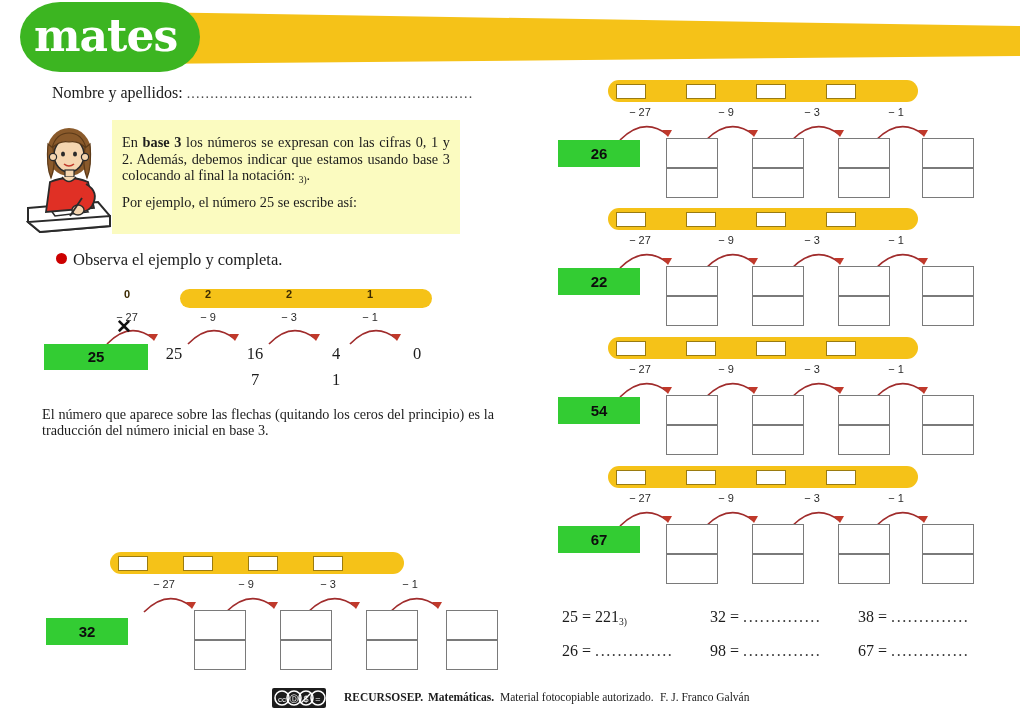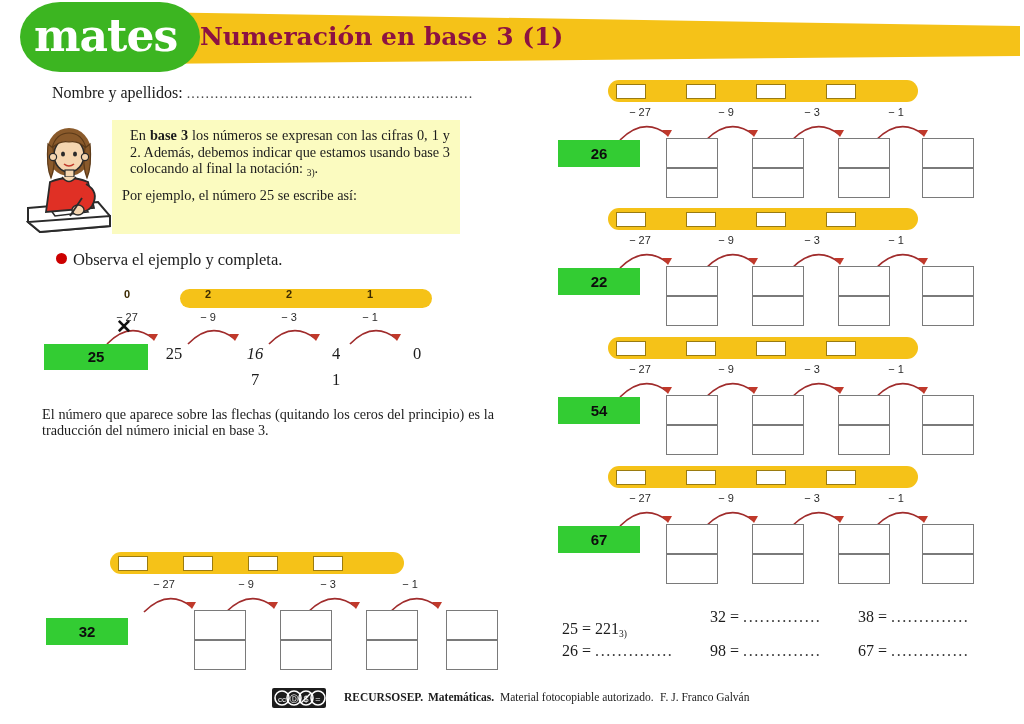--- a/index.html
+++ b/index.html
@@ -34,21 +34,21 @@
 
   
   #info-box{
     left:112px;top:120px;width:348px;height:114px;
     background:#fbfbc0;
   }
   #info-box .p{
     margin:0;padding:0 10px;color:#1c1c1c;font-size:14.3px;line-height:16.6px;
     text-align:justify;
   }
-  #info-box .p1{padding-top:7px;margin-left:8px;}
+  #info-box .p1{padding-top:14px;}
   #info-box .p2{padding-top:8px;}
   #info-box b{font-weight:bold;}
   #info-box .center{text-align:center;padding-top:5px;font-size:16px;}
   .sub3{font-size:9.5px;vertical-align:baseline;position:relative;top:3px;}
 
   
   #girl-illustration{left:26px;top:126px;width:86px;height:112px;}
 
   
   #observa-heading{left:56px;top:250px;font-size:16.5px;color:#1c1c1c;}
@@ -137,21 +137,20 @@
 </style>
 </head>
 <body>
 
 <div class="abs" id="header-banner">
   <svg class="banner-yellow" viewBox="0 0 880 52" preserveAspectRatio="none">
     <polygon points="0,0 880,14 880,44 0,52" fill="#f5c218"></polygon>
   </svg>
   <div class="logo-blob"></div>
   <div class="logo-text">mates</div>
-  <div class="banner-title">Numeración en base 3 (1)</div>
 </div>
 
 <div class="abs" id="name-line">
   <span>Nombre y apellidos:</span>
   <span class="dots">.............................................................</span>
 </div>
 
 <svg class="abs" id="girl-illustration" viewBox="0 0 86 112">
 
   <path d="M2,82 L72,76 L84,90 L84,100 L14,106 L2,96 Z" fill="#ffffff" stroke="#2a2a2a" stroke-width="2"></path>
@@ -226,21 +225,21 @@
   <svg class="arrow-svg" style="left:317px;top:40px;width:58px;height:26px;" viewBox="0 0 58 26">
     <path d="M3,22 Q26,-2 50,17" stroke="#a02c2c" stroke-width="1.7" fill="none"></path>
     <polygon points="50,19 44,12 54,12" fill="#c0392b"></polygon>
   </svg>
 
   <div class="cross-x" style="left:86px;top:33px;">✕</div>
 
   <div class="green-tag" id="ex-green">25</div>
 
   <div class="ex-val" style="left:124px;top:62px;">25</div>
-  <div class="ex-val" style="left:205px;top:62px;font-style:italic;">16</div>
+  <div class="ex-val" style="left:205px;top:62px;">16</div>
   <div class="ex-val" style="left:286px;top:62px;">4</div>
   <div class="ex-val" style="left:367px;top:62px;">0</div>
 
   <div class="ex-val" style="left:205px;top:88px;">7</div>
   <div class="ex-val" style="left:286px;top:88px;">1</div>
 </div>
 
 <div class="abs" id="instructions">
   <div class="para">El número que aparece sobre las flechas (quitando los ceros del principio) es la traducción del número inicial en base 3.</div>
 </div>
@@ -422,21 +421,21 @@
       <div class="ans-box" style="left:192px;top:88px;"></div>
       <div class="ans-box" style="left:278px;top:58px;"></div>
       <div class="ans-box" style="left:278px;top:88px;"></div>
       <div class="ans-box" style="left:362px;top:58px;"></div>
       <div class="ans-box" style="left:362px;top:88px;"></div>
       <div class="green-tag ex-green-tag" style="left:-2px;top:60px;">67</div>
     </div>
   </div>
 
 <div class="abs" id="answers-grid">
-  <div class="ans-item" style="left:0px;top:12px;font-family:Liberation Serif, serif;">
+  <div class="ans-item" style="left:0px;top:0px;font-family:Liberation Serif, serif;">
     <span>25 =</span>
     <span>221</span><span class="sub3">3)</span>
   </div>
   <div class="ans-item" style="left:148px;top:0px;">
     <span>32 =</span>
     <span class="ans-dots">..............</span>
   </div>
   <div class="ans-item" style="left:296px;top:0px;">
     <span>38 =</span>
     <span class="ans-dots">..............</span>

